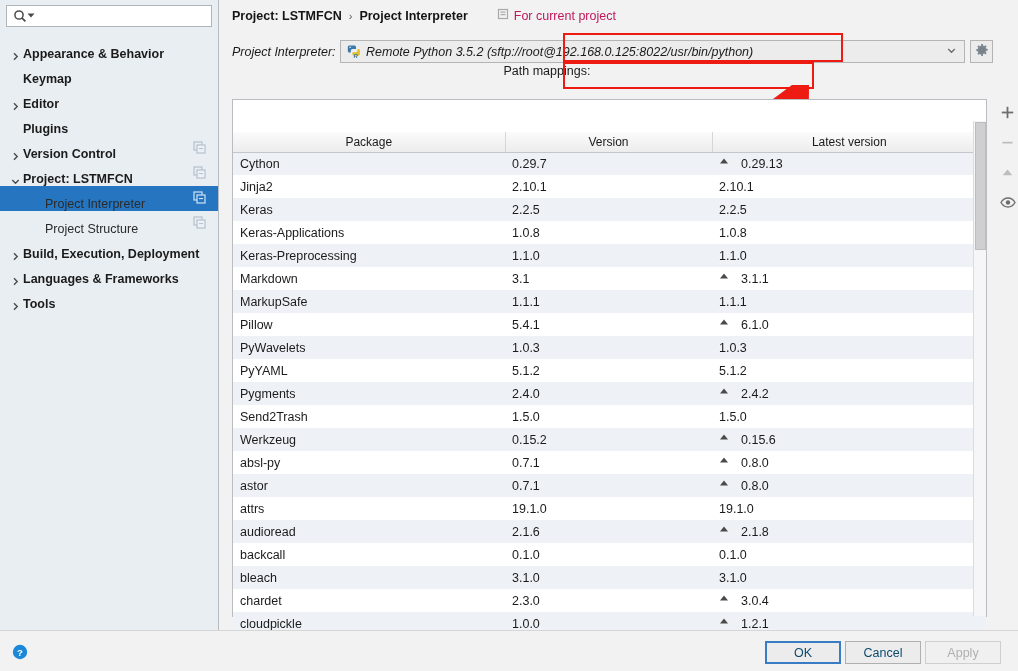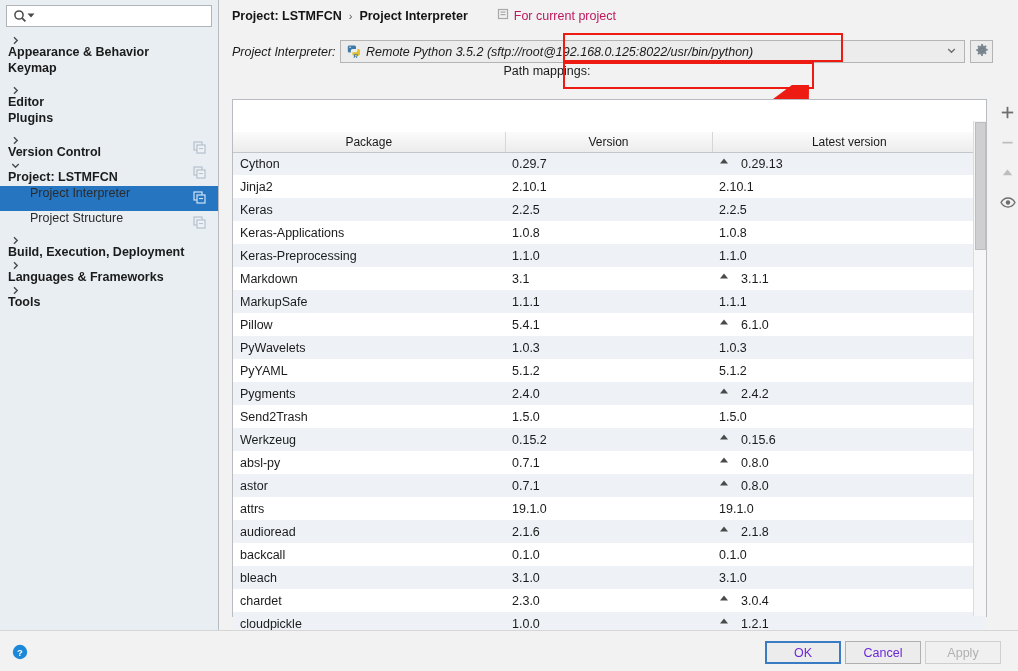--- a/index.html
+++ b/index.html
@@ -24,22 +24,22 @@
     border: 1px solid #aeb4ba; display: flex; align-items: center;
   }
   .search-glyph { margin-left: 6px; display: flex; align-items: center; }
   .search-input {
     border: 0; outline: 0; background: transparent; flex: 1;
     font-family: "Liberation Sans", sans-serif; font-size: 12px;
     padding-left: 4px; color: #222;
   }
   .tree { margin-top: 5px; }
   .tree-item {
-    height: 25px; display: flex; align-items: flex-start;
-    padding-left: 8px; position: relative; cursor: default; flex-direction: column;
+    height: 25px; display: flex; align-items: flex-end;
+    padding-left: 8px; position: relative; cursor: default;
   }
   .tree-item.bold .tree-label { font-weight: bold; color: #1b1b1b; }
   .tree-item.selected { background: #2575c0; }
   .tree-item.selected .tree-label { color: #ffffff; font-weight: normal; }
   .twisty { width: 15px; display: flex; align-items: center; justify-content: center; }
   .twisty svg { display: block; }
   .tree-label { font-size: 12.5px; white-space: nowrap; }
   .tree-item.indent .tree-label { margin-left: 22px; color: #2b2b2b; }
   .copy-ic { position: absolute; right: 12px; top: 50%; transform: translateY(-50%); }
 
@@ -147,21 +147,21 @@
 
   
   #footer {
     position: absolute; left: 0; top: 630px; width: 1018px; height: 41px;
     background: #f2f2f2; border-top: 1px solid #d6d6d6;
   }
   #help-btn { position: absolute; left: 12px; top: 13px; }
   .btn {
     position: absolute; top: 10px; height: 23px;
     background: #ececec; border: 1px solid #b0b0b0;
-    font-family: "Liberation Sans", sans-serif; font-size: 12.5px; color: #6d28d9;
+    font-family: "Liberation Sans", sans-serif; font-size: 12.5px; color: #0c4a6e;
     display: flex; align-items: center; justify-content: center;
   }
   #btn-ok { left: 765px; width: 76px; border: 2px solid #3a7cc4; background: #ececec; }
   #btn-cancel { left: 845px; width: 76px; }
   #btn-apply { left: 925px; width: 76px; color: #b0b0b0; background: #f0f0f0; border-color: #cfcfcf; }
 </style>
 </head>
 <body>
 
 <div id="app">

